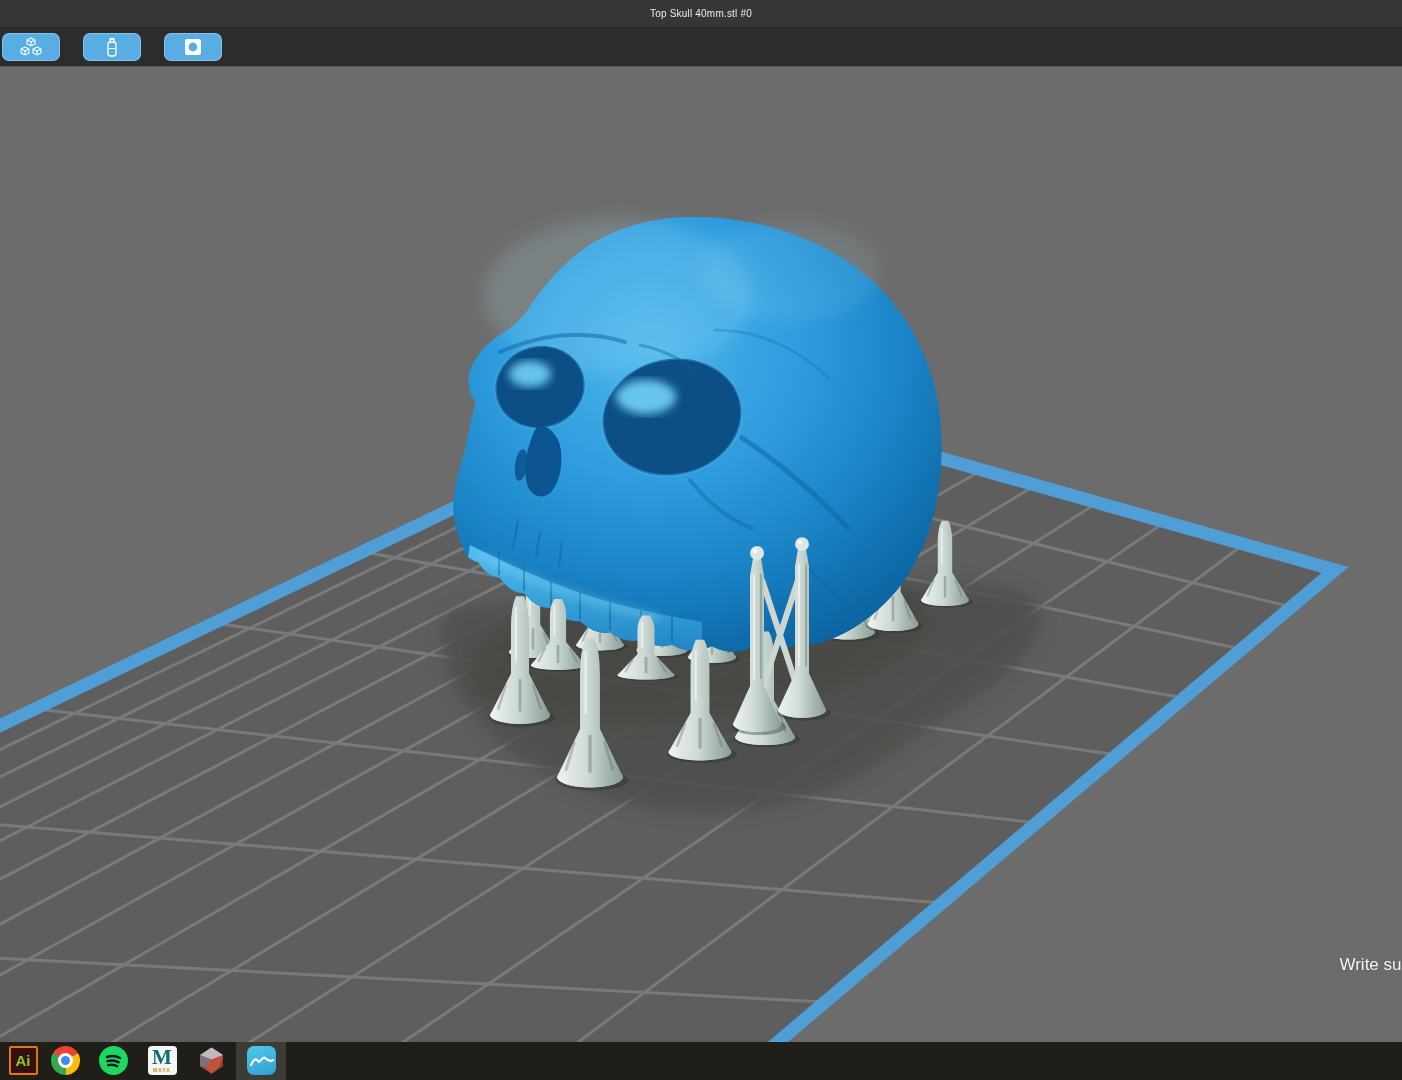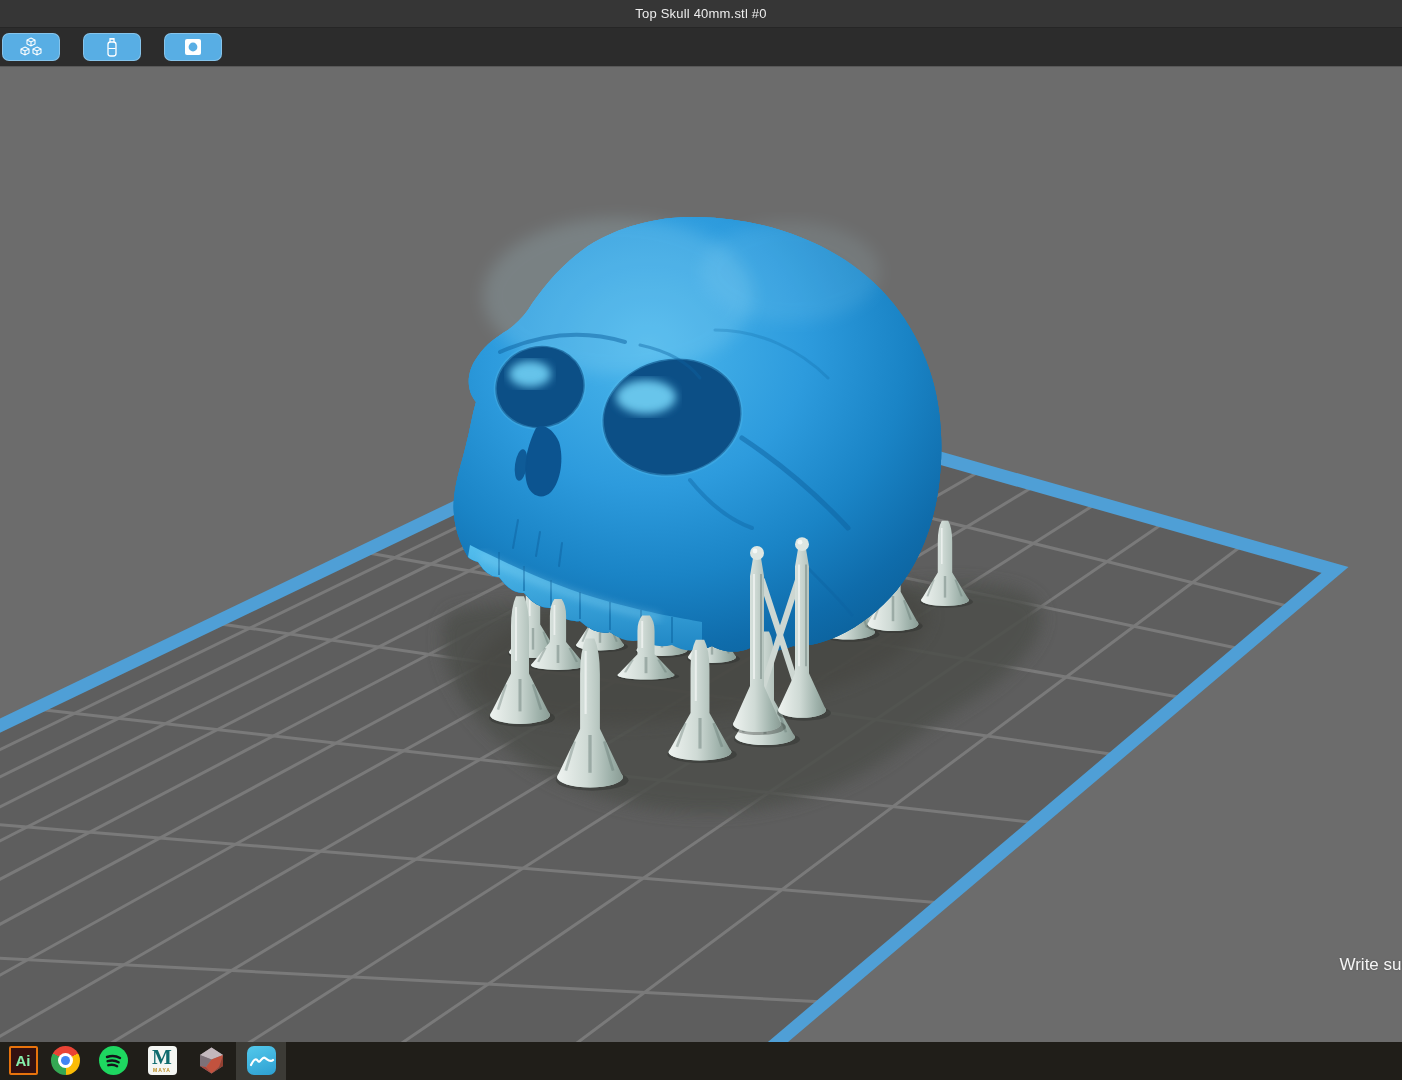--- a/index.html
+++ b/index.html
@@ -2,21 +2,21 @@
 <html><head>
 <meta charset="utf-8">
 <style>
   html,body{margin:0;padding:0;background:#000;}
   body{width:1402px;height:1080px;position:relative;overflow:hidden;
        font-family:"Liberation Sans", sans-serif;}
   
   .titlebar{position:absolute;left:0;top:0;width:1402px;height:27px;
     background:#363636;border-bottom:1px solid #262626;
     display:flex;align-items:center;justify-content:center;}
-  .titlebar .title{color:#ededed;font-size:13px;letter-spacing:.2px;}
+  .titlebar .title{color:#ededed;font-size:10px;letter-spacing:.2px;}
   .toolbar{position:absolute;left:0;top:28px;width:1402px;height:38px;
     background:#2c2c2c;border-bottom:1px solid #585858;
     display:flex;align-items:center;}
   .tbtn{width:58px;height:28px;margin-left:2px;border-radius:7px;
     background:#58aee4;border:1px solid rgba(255,255,255,.28);
     display:flex;align-items:center;justify-content:center;cursor:pointer;box-sizing:border-box;}
   .tbtn + .tbtn{margin-left:23px;}
   .tbtn svg{display:block;}
   
   .viewport{position:absolute;left:0;top:67px;width:1402px;height:975px;background:#6c6c6c;}
@@ -24,21 +24,21 @@
   .status-text{position:absolute;right:-8px;top:888px;color:#f5f5f5;font-size:17px;
     white-space:nowrap;text-shadow:0 0 2px rgba(0,0,0,.25);}
   
   .taskbar{position:absolute;left:0;top:1042px;width:1402px;height:38px;background:#201e19;}
   .task-slot{position:absolute;top:0;height:38px;width:46px;display:flex;align-items:flex-start;
     justify-content:center;padding-top:4px;box-sizing:border-box;cursor:pointer;}
   .task-slot.active{background:#3c3b36;}
   .appicon{width:29px;height:29px;position:relative;flex:0 0 auto;}
   
   .icon-ai{background:#331111;border:2px solid #e8730c;box-sizing:border-box;border-radius:2px;
-    color:#86efac;font-weight:bold;font-size:15px;display:flex;align-items:center;justify-content:center;}
+    color:#84cc16;font-weight:bold;font-size:15px;display:flex;align-items:center;justify-content:center;}
   .icon-chrome{border-radius:50%;
     background:conic-gradient(from -60deg,#ea4335 0 120deg,#fbbc05 120deg 240deg,#34a853 240deg 360deg);}
   .icon-chrome .cwhite{position:absolute;left:7px;top:7px;width:15px;height:15px;border-radius:50%;background:#fff;}
   .icon-chrome .cblue{position:absolute;left:10px;top:10px;width:9px;height:9px;border-radius:50%;background:#4285f4;}
   .icon-spotify{border-radius:50%;background:#1ed760;}
   .icon-maya{background:#f4f6f3;border-radius:4px;display:flex;flex-direction:column;
     align-items:center;justify-content:center;}
   .icon-maya .m{color:#0e6b6e;font-family:"Liberation Serif",serif;font-weight:bold;font-size:21px;line-height:19px;}
   .icon-maya .sub{color:#b98a1e;font-size:5px;font-weight:bold;letter-spacing:1px;}
   .icon-wave{border-radius:7px;background:linear-gradient(160deg,#53c9ec,#2d9fd1);}

